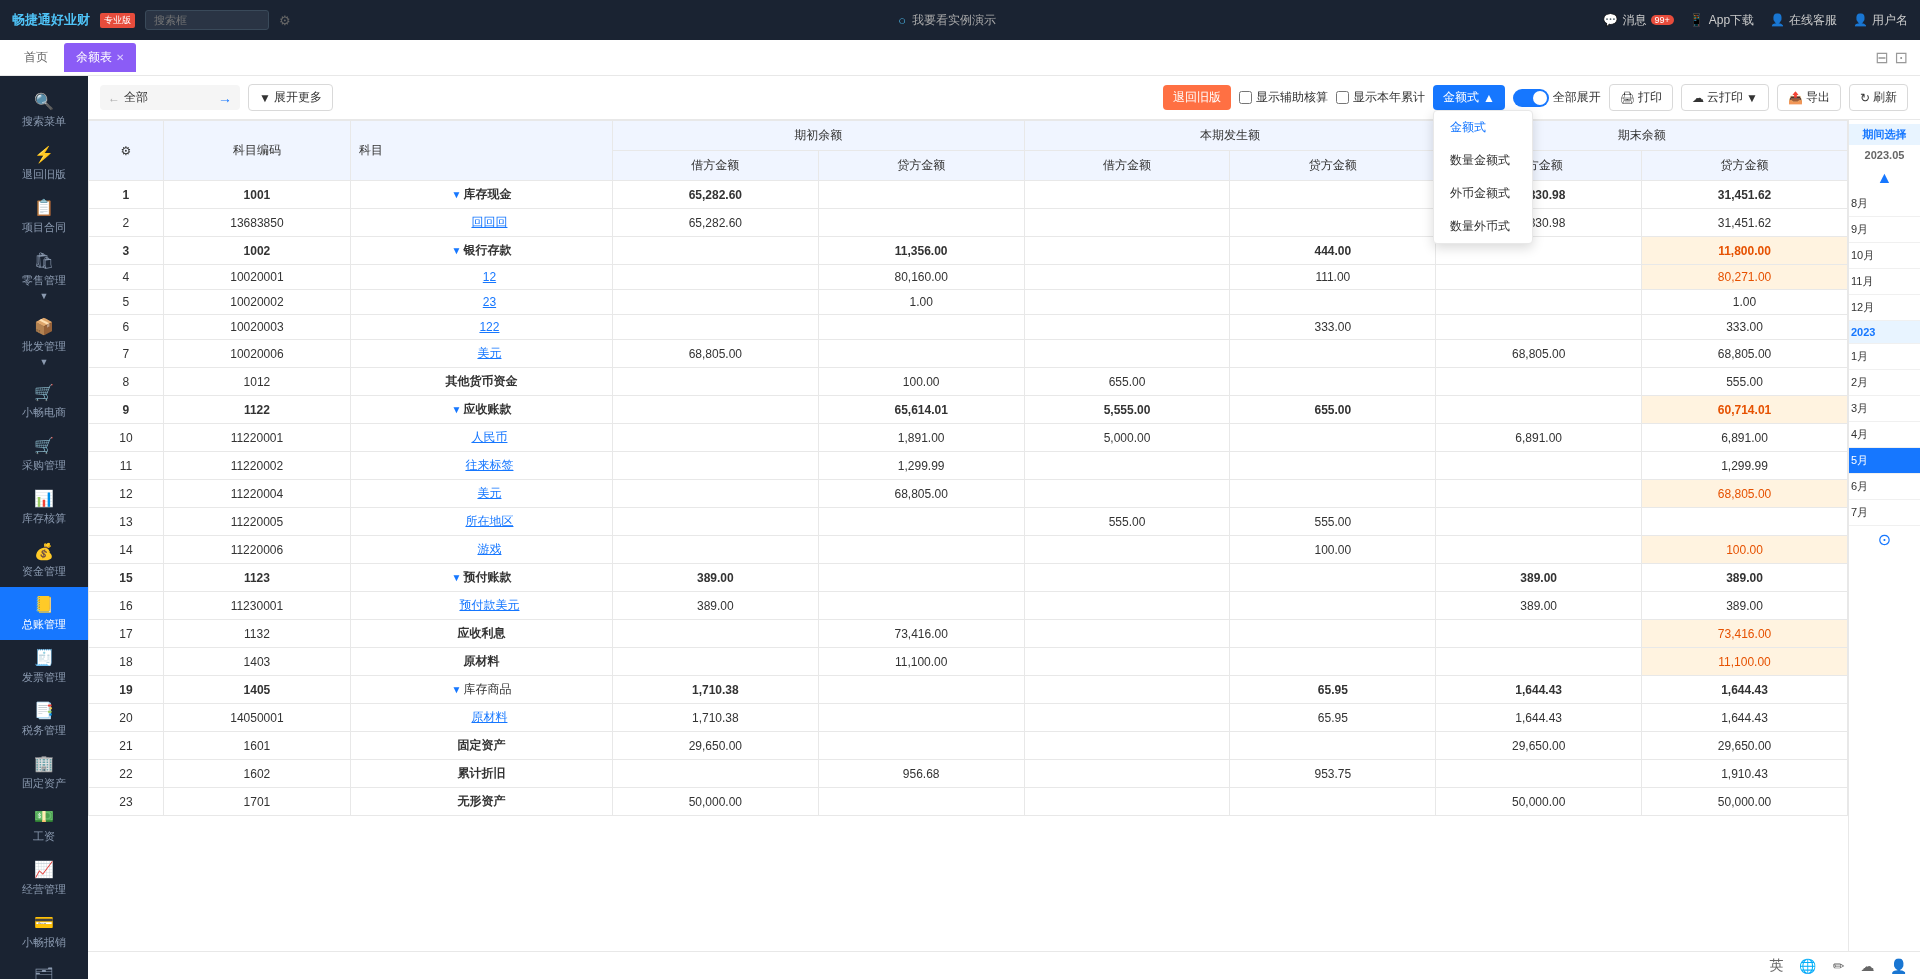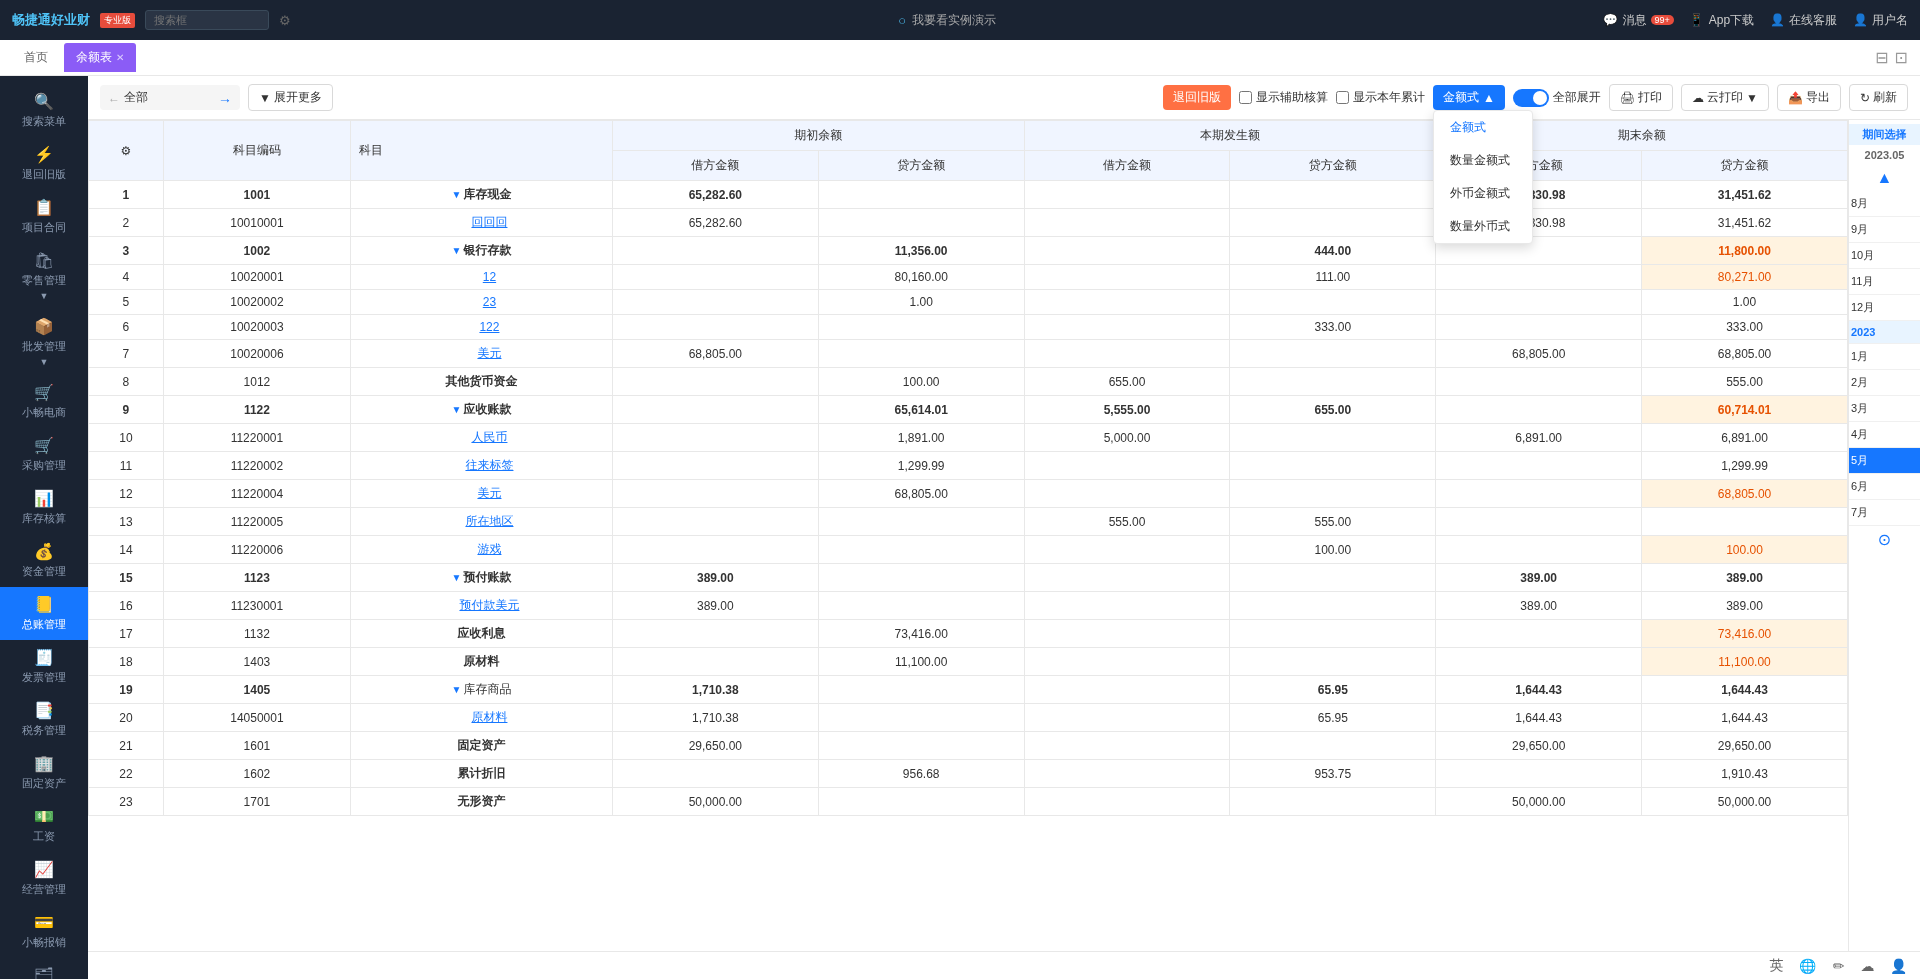--- a/index.html
+++ b/index.html
@@ -299,21 +299,21 @@
       <td class="col-name" style=""><span style="font-weight:bold;"><span class="expand-icon">▼</span>库存现金</span></td>
       <td class="col-amount text-right">65,282.60</td>
       <td class="col-amount text-right"></td>
       <td class="col-amount text-right"></td>
       <td class="col-amount text-right"></td>
       <td class="col-amount text-right">33,830.98</td>
       <td class="col-amount text-right">31,451.62</td>
     </tr>
               <tr>
       <td class="col-no">2</td>
-      <td class="col-code">10010001</td>
+      <td class="col-code">13683850</td>
       <td class="col-name" style="padding-left:24px;"><span class="underline">回回回</span></td>
       <td class="col-amount text-right">65,282.60</td>
       <td class="col-amount text-right"></td>
       <td class="col-amount text-right"></td>
       <td class="col-amount text-right"></td>
       <td class="col-amount text-right">33,830.98</td>
       <td class="col-amount text-right">31,451.62</td>
     </tr>
               <tr class="group-row">
       <td class="col-no">3</td>

